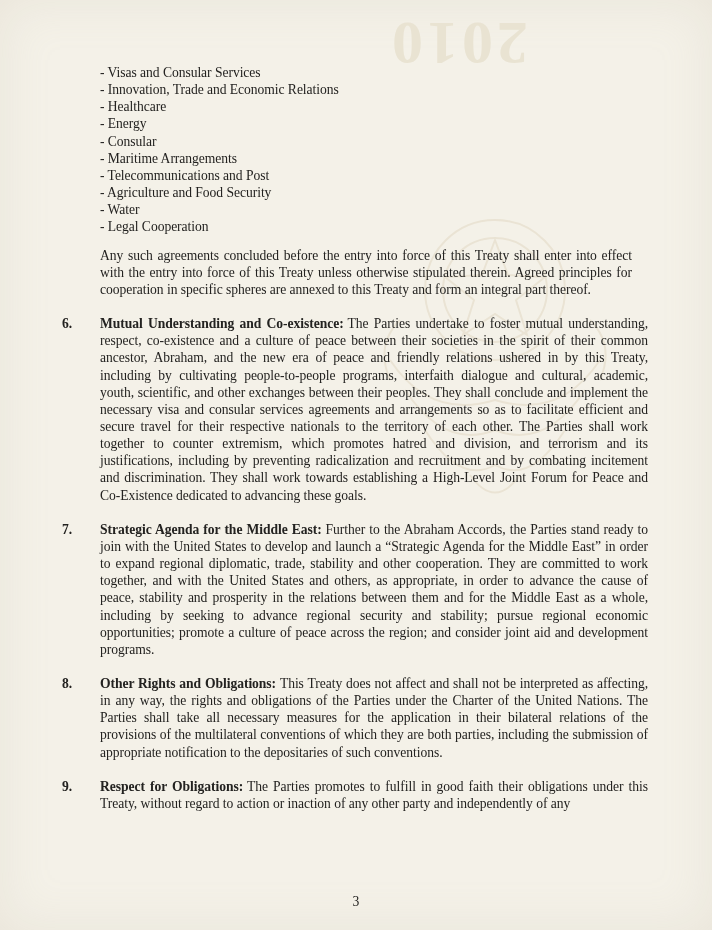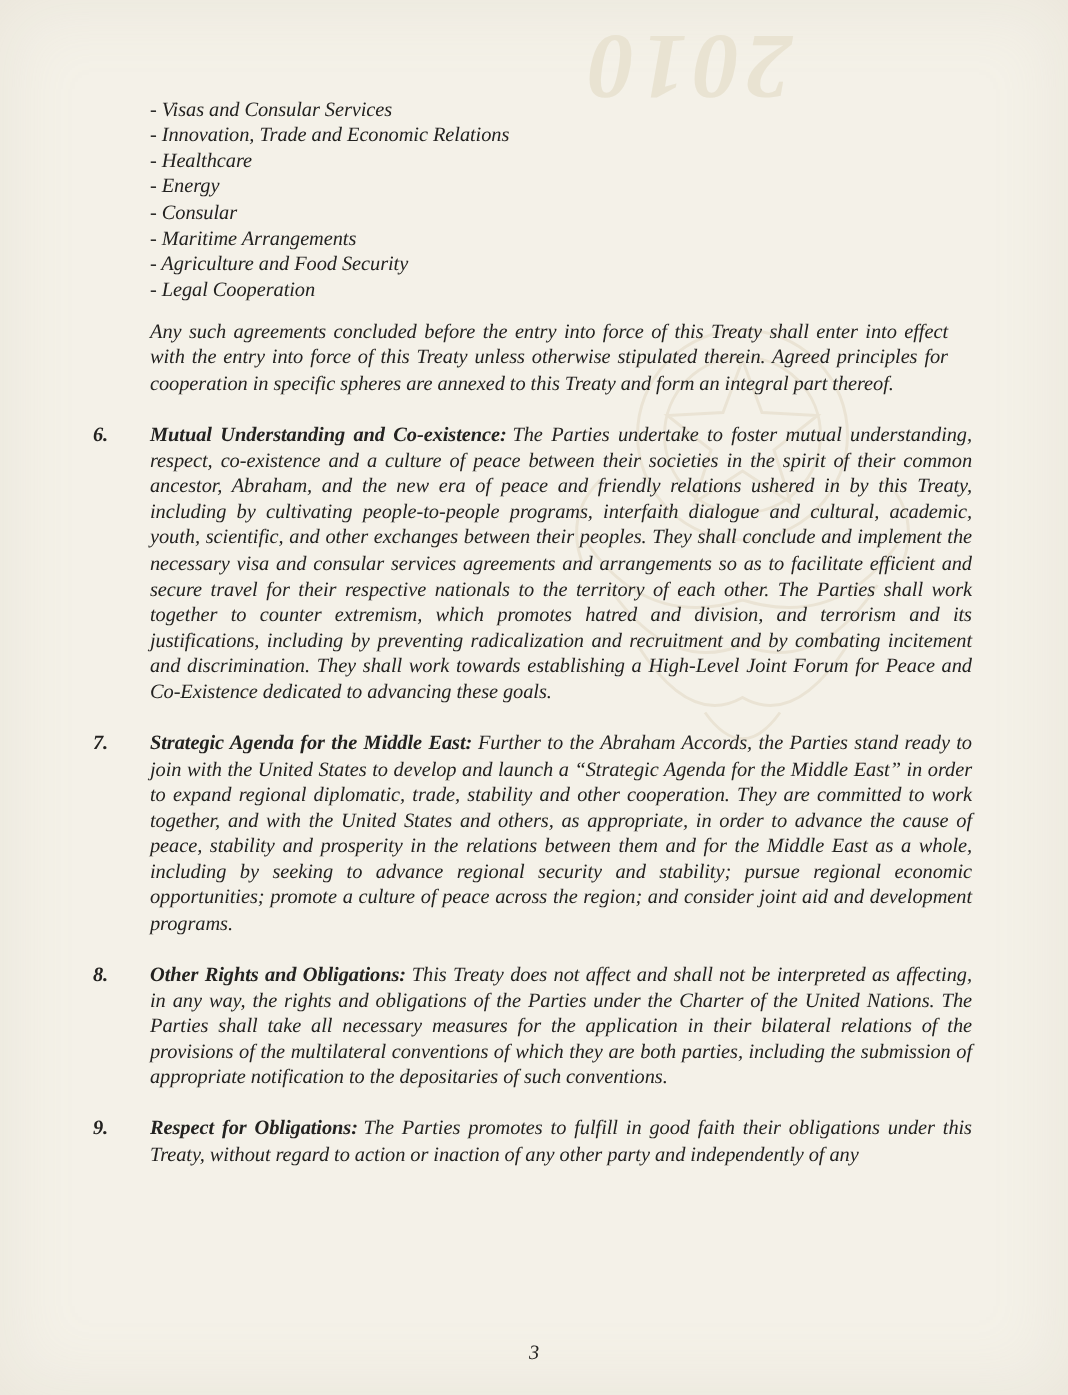--- a/index.html
+++ b/index.html
@@ -8,21 +8,20 @@
     font-family: "Liberation Serif", "DejaVu Serif", serif;
     background: #ffffff;
   }
   .page {
     position: relative;
     width: 712px; height: 930px;
     background: #f4f1e8;
     overflow: hidden;
     box-shadow: inset 0 0 50px rgba(190, 180, 155, 0.18);
     color: #232220;
-    font-style: italic;
   }
   
   .watermark-year {
     position: absolute;
     left: 378px; top: 8px;
     width: 150px;
     font-size: 62px;
     font-weight: bold;
     letter-spacing: 4px;
     color: #e9e3d2;
@@ -98,21 +97,23 @@
 
   <div class="content">
 
     <ul class="coop-list">
       <li>- Visas and Consular Services</li>
       <li>- Innovation, Trade and Economic Relations</li>
       <li>- Healthcare</li>
       <li>- Energy</li>
       <li>- Consular</li>
       <li>- Maritime Arrangements</li>
+      <li>- Telecommunications and Post</li>
       <li>- Agriculture and Food Security</li>
+      <li>- Water</li>
       <li>- Legal Cooperation</li>
     </ul>
 
     <p class="intro">Any such agreements concluded before the entry into force of this Treaty shall enter into effect with the entry into force of this Treaty unless otherwise stipulated therein. Agreed principles for cooperation in specific spheres are annexed to this Treaty and form an integral part thereof.</p>
 
     <div class="section">
       <div class="num">6.</div>
       <div class="text"><span class="heading">Mutual Understanding and Co-existence:</span><span>The Parties undertake to foster mutual understanding, respect, co-existence and a culture of peace between their societies in the spirit of their common ancestor, Abraham, and the new era of peace and friendly relations ushered in by this Treaty, including by cultivating people-to-people programs, interfaith dialogue and cultural, academic, youth, scientific, and other exchanges between their peoples. They shall conclude and implement the necessary visa and consular services agreements and arrangements so as to facilitate efficient and secure travel for their respective nationals to the territory of each other. The Parties shall work together to counter extremism, which promotes hatred and division, and terrorism and its justifications, including by preventing radicalization and recruitment and by combating incitement and discrimination. They shall work towards establishing a High-Level Joint Forum for Peace and Co-Existence dedicated to advancing these goals.</span></div>
     </div>
 

